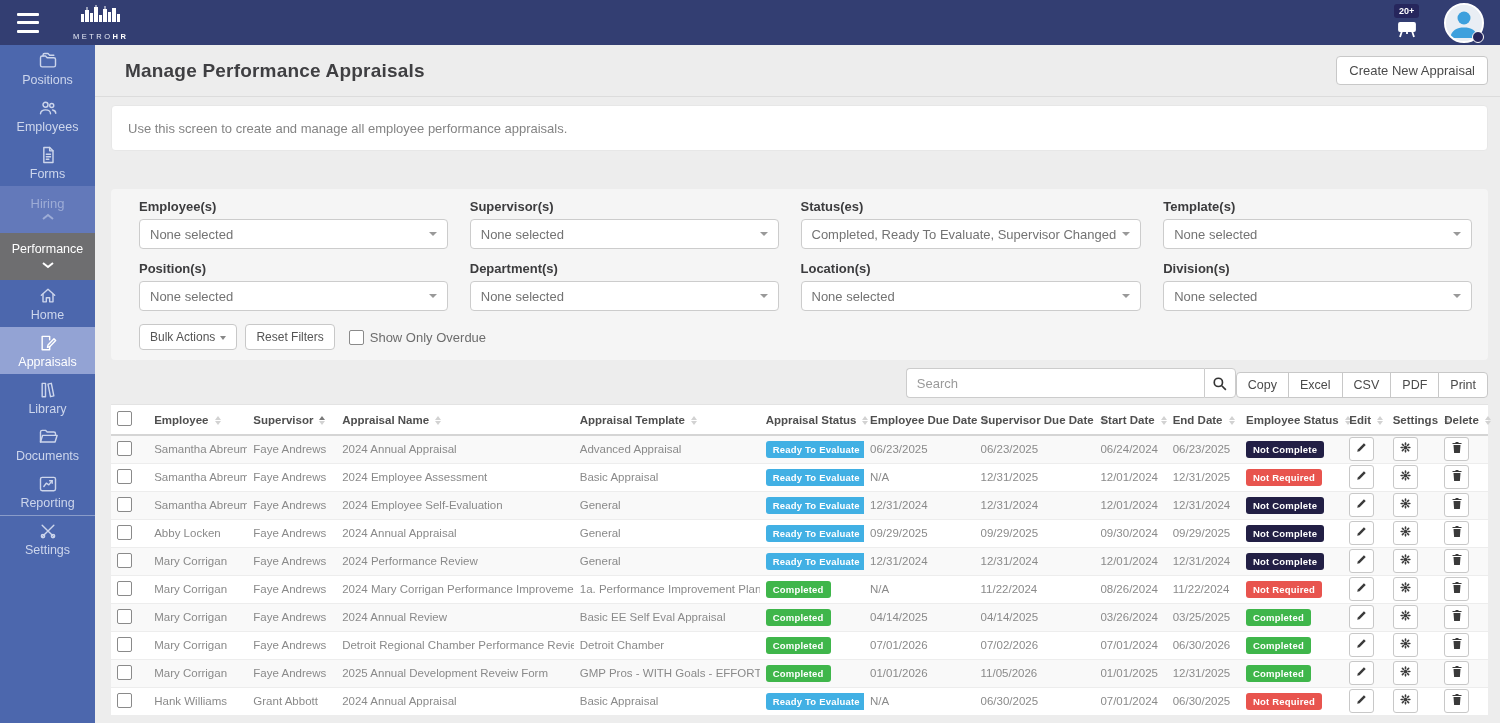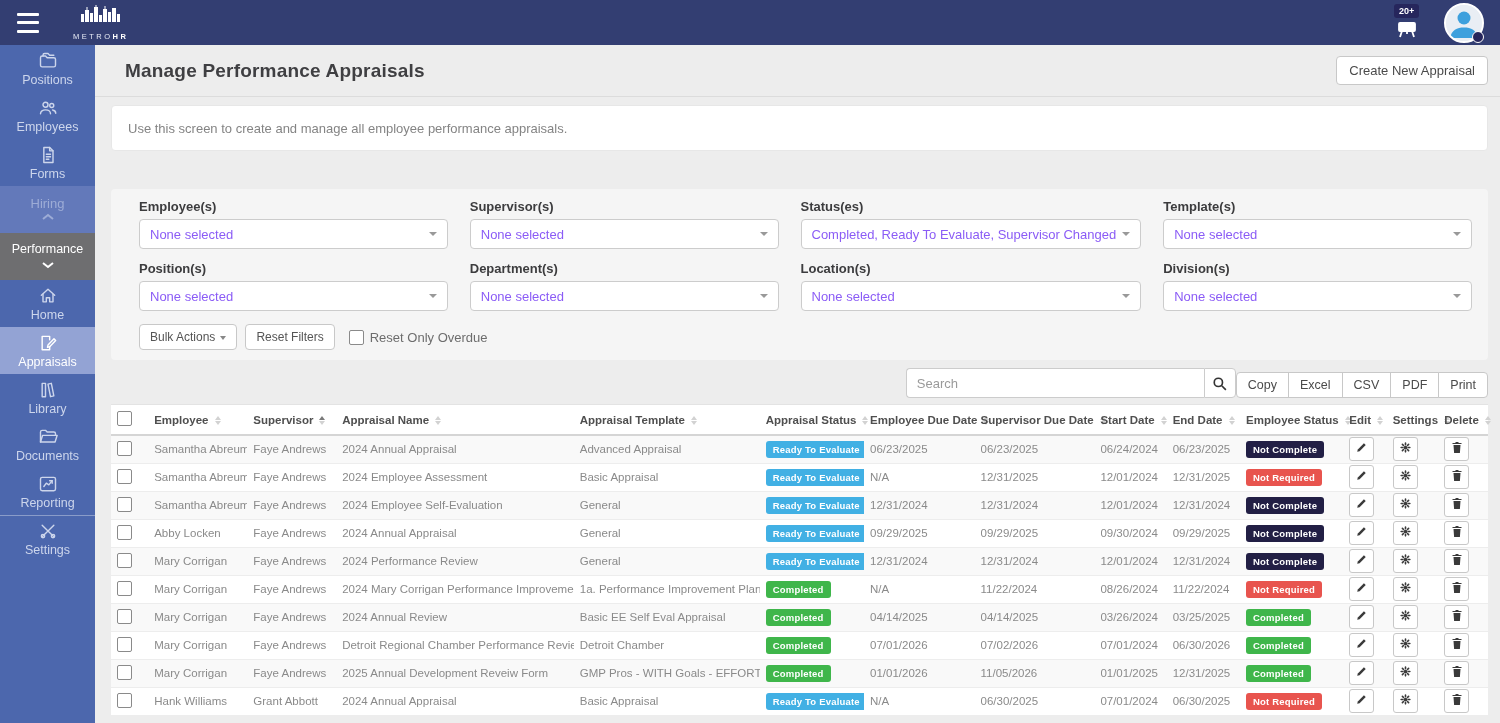--- a/index.html
+++ b/index.html
@@ -35,21 +35,21 @@
   .content { position:fixed; top:45px; left:95px; width:1405px; height:678px; background:#ededed; overflow:hidden; }
   .page-head { height:52px; display:flex; align-items:center; justify-content:space-between; padding:0 12px 0 30px; border-bottom:1px solid #dcdcdc; }
   .page-title { font-size:19px; font-weight:bold; color:#3f3f42; letter-spacing:.2px; }
   .btn { background:#fff; border:1px solid #c8c8c8; border-radius:4px; color:#4a4a4a; font-size:13px; padding:6px 12px; cursor:pointer; font-family:inherit; }
   .desc-card { margin:8px 12px 0 16px; background:#fff; border:1px solid #e7e7e7; border-radius:4px; height:46px; display:flex; align-items:center; padding:0 16px; color:#848484; font-size:13px; }
 
   .filter-card { margin:38px 12px 0 16px; background:#f5f5f5; border-radius:4px; padding:10px 16px 10px 28px; }
   .filter-grid { display:grid; grid-template-columns:repeat(4,1fr); column-gap:22px; row-gap:12px; }
   .f-label { font-size:13px; font-weight:bold; color:#3c3c3e; margin-bottom:5px; }
   .f-select { height:30px; background:#fff; border:1px solid #ccc; border-radius:4px; display:flex; align-items:center; justify-content:space-between; padding:0 10px; cursor:pointer; }
-  .f-value { font-size:13px; color:#8b5cf6; white-space:nowrap; overflow:hidden; text-overflow:ellipsis; }
+  .f-value { font-size:13px; color:#737373; white-space:nowrap; overflow:hidden; text-overflow:ellipsis; }
   .caret-dn { width:0; height:0; border-left:4px solid transparent; border-right:4px solid transparent; border-top:4px solid #999; margin-left:6px; flex:none; }
   .filter-toolbar { margin-top:13px; display:flex; align-items:center; gap:8px; }
   .btn.small { font-size:12px; padding:5px 10px; color:#555; }
   .btn .bcaret { display:inline-block; width:0; height:0; border-left:3.5px solid transparent; border-right:3.5px solid transparent; border-top:4px solid #888; margin-left:5px; vertical-align:middle; }
   .cbx { width:15px; height:15px; border:1px solid #8a8a8a; border-radius:2px; background:#fff; display:inline-block; cursor:pointer; flex:none; }
   .overdue { display:flex; align-items:center; gap:6px; margin-left:6px; color:#6d6d6d; font-size:13px; }
 
   .list-toolbar { margin:8px 12px 0 16px; display:flex; align-items:flex-start; justify-content:flex-end; }
   .search-wrap { display:flex; }
   .search-input { width:298px; height:30px; border:1px solid #ccc; border-right:none; border-radius:4px 0 0 4px; padding:0 10px; font-size:13px; color:#555; background:#fff; outline:none; font-family:inherit; }
@@ -292,21 +292,21 @@
             <span class="f-value">None selected</span>
             <span class="caret-dn"></span>
           </div>
         </div>
       </div>
     <div class="filter-toolbar">
       <button class="btn small"><span>Bulk Actions</span><span class="bcaret"></span></button>
       <button class="btn small">Reset Filters</button>
       <label class="overdue">
         <span class="cbx"></span>
-        <span>Reset Only Overdue</span>
+        <span>Show Only Overdue</span>
       </label>
     </div>
   </div>
 
   <div class="list-toolbar">
     <div class="search-wrap">
       <input class="search-input" placeholder="Search" style="">
       <button class="search-btn">
         <svg width="15" height="15" viewBox="0 0 20 20" fill="none" stroke="#333" stroke-width="2.2">
           <circle cx="8.5" cy="8.5" r="5.5"></circle>

